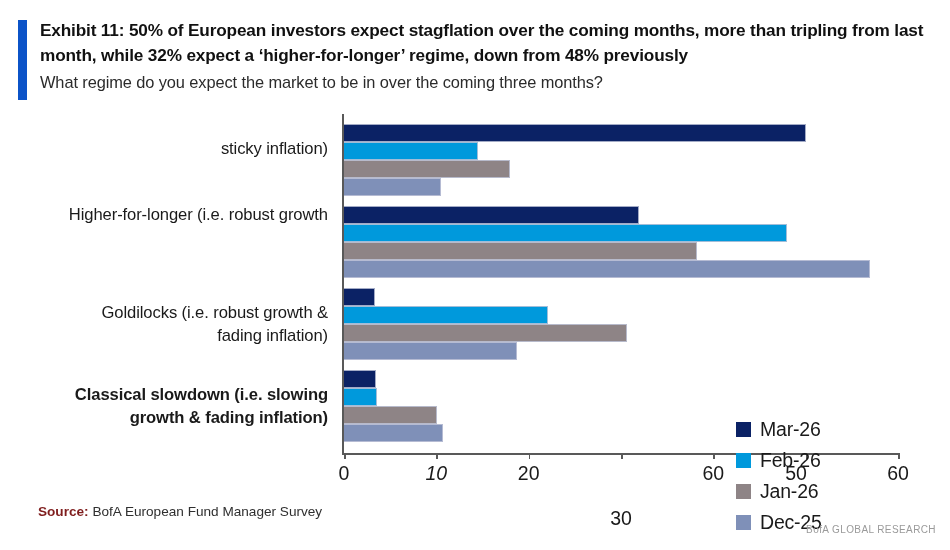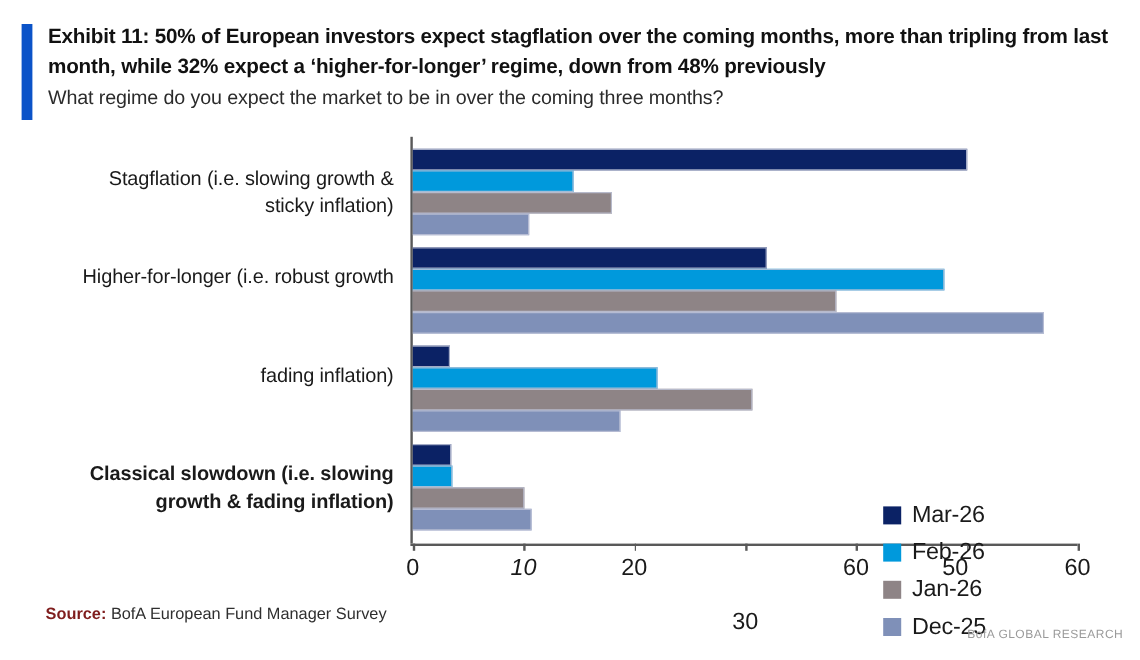--- a/index.html
+++ b/index.html
@@ -93,27 +93,27 @@
     <div id="header-text">
       <div id="title">Exhibit 11: 50% of European investors expect stagflation over the coming months, more than tripling from last month, while 32% expect a ‘higher-for-longer’ regime, down from 48% previously</div>
       <div id="subtitle">What regime do you expect the market to be in over the coming three months?</div>
     </div>
   </div>
 
   <div id="chart">
 
     <div id="cat-labels">
         <div class="cat-label" style="top: 28.5px;">
-          <div>Stagflation (i.e. slowing growth &amp;</div>
           <div>sticky inflation)</div>
         </div>
-        <div class="cat-label" style="top: 111px;">
+        <div class="cat-label" style="top: 95px;">
           <div>Higher-for-longer (i.e. robust growth</div>
         </div>
         <div class="cat-label" style="top: 192.5px;">
+          <div>Goldilocks (i.e. robust growth &amp;</div>
           <div>fading inflation)</div>
         </div>
         <div class="cat-label" style="top: 274.5px; font-weight: bold;">
           <div>Classical slowdown (i.e. slowing</div>
           <div>growth &amp; fading inflation)</div>
         </div>
       </div>
 
     <div id="plot">
       <div id="axis-line"></div>

